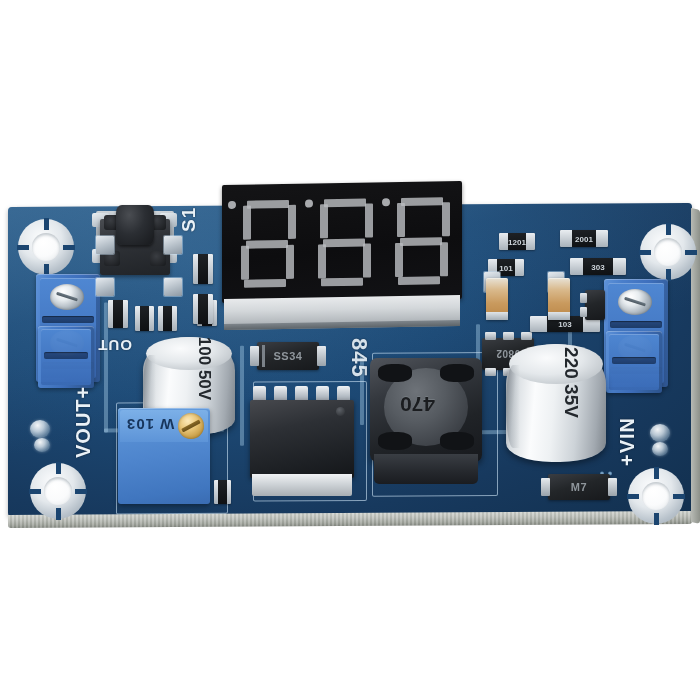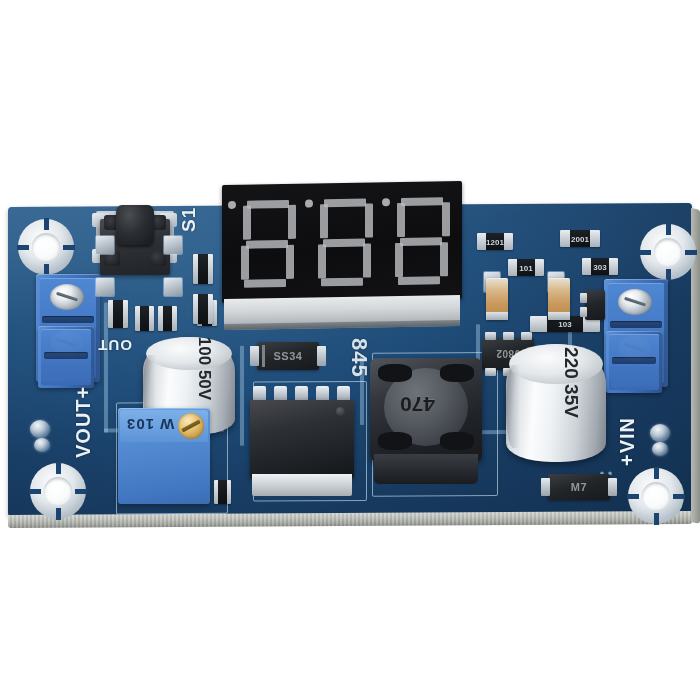--- a/index.html
+++ b/index.html
@@ -461,30 +461,30 @@
   <div class="sot" style="left:482px;top:338px;width:52px;height:32px;">
     <div class="lead" style="left:3px;top:-6px;width:11px;height:8px;"></div>
     <div class="lead" style="left:21px;top:-6px;width:11px;height:8px;"></div>
     <div class="lead" style="left:39px;top:-6px;width:11px;height:8px;"></div>
     <div class="lead" style="left:3px;bottom:-6px;width:11px;height:8px;"></div>
     <div class="lead" style="left:21px;bottom:-6px;width:11px;height:8px;"></div>
     <div class="lead" style="left:39px;bottom:-6px;width:11px;height:8px;"></div>
     <div class="txt" style="font-size:10px;transform:rotate(180deg);top:30%;">0802</div>
   </div>
 
-  <div class="smd" style="left:477px;top:233px;width:36px;height:17px;">
+  <div class="smd" style="left:499px;top:233px;width:36px;height:17px;">
     <div class="code" style="font-size:8px;">1201</div>
   </div>
-  <div class="smd" style="left:560px;top:230px;width:40px;height:17px;">
+  <div class="smd" style="left:560px;top:230px;width:48px;height:17px;">
     <div class="code" style="font-size:8px;">2001</div>
   </div>
-  <div class="smd" style="left:508px;top:259px;width:36px;height:17px;">
+  <div class="smd" style="left:488px;top:259px;width:36px;height:17px;">
     <div class="code" style="font-size:8px;">101</div>
   </div>
-  <div class="smd" style="left:582px;top:258px;width:36px;height:17px;">
+  <div class="smd" style="left:570px;top:258px;width:36px;height:17px;padding-left:20px;">
     <div class="code" style="font-size:8px;">303</div>
   </div>
   <div class="smd" style="left:530px;top:316px;width:34px;height:16px;padding-left:36px;">
     <div class="code" style="font-size:8px;">103</div>
   </div>
 
   <div class="smd" style="left:135px;top:306px;width:19px;height:25px;"></div>
   <div class="smd" style="left:158px;top:306px;width:19px;height:25px;"></div>
   <div class="smd" style="left:197px;top:300px;width:20px;height:26px;"></div>
   <div class="smd" style="left:108px;top:300px;width:20px;height:28px;"></div>

